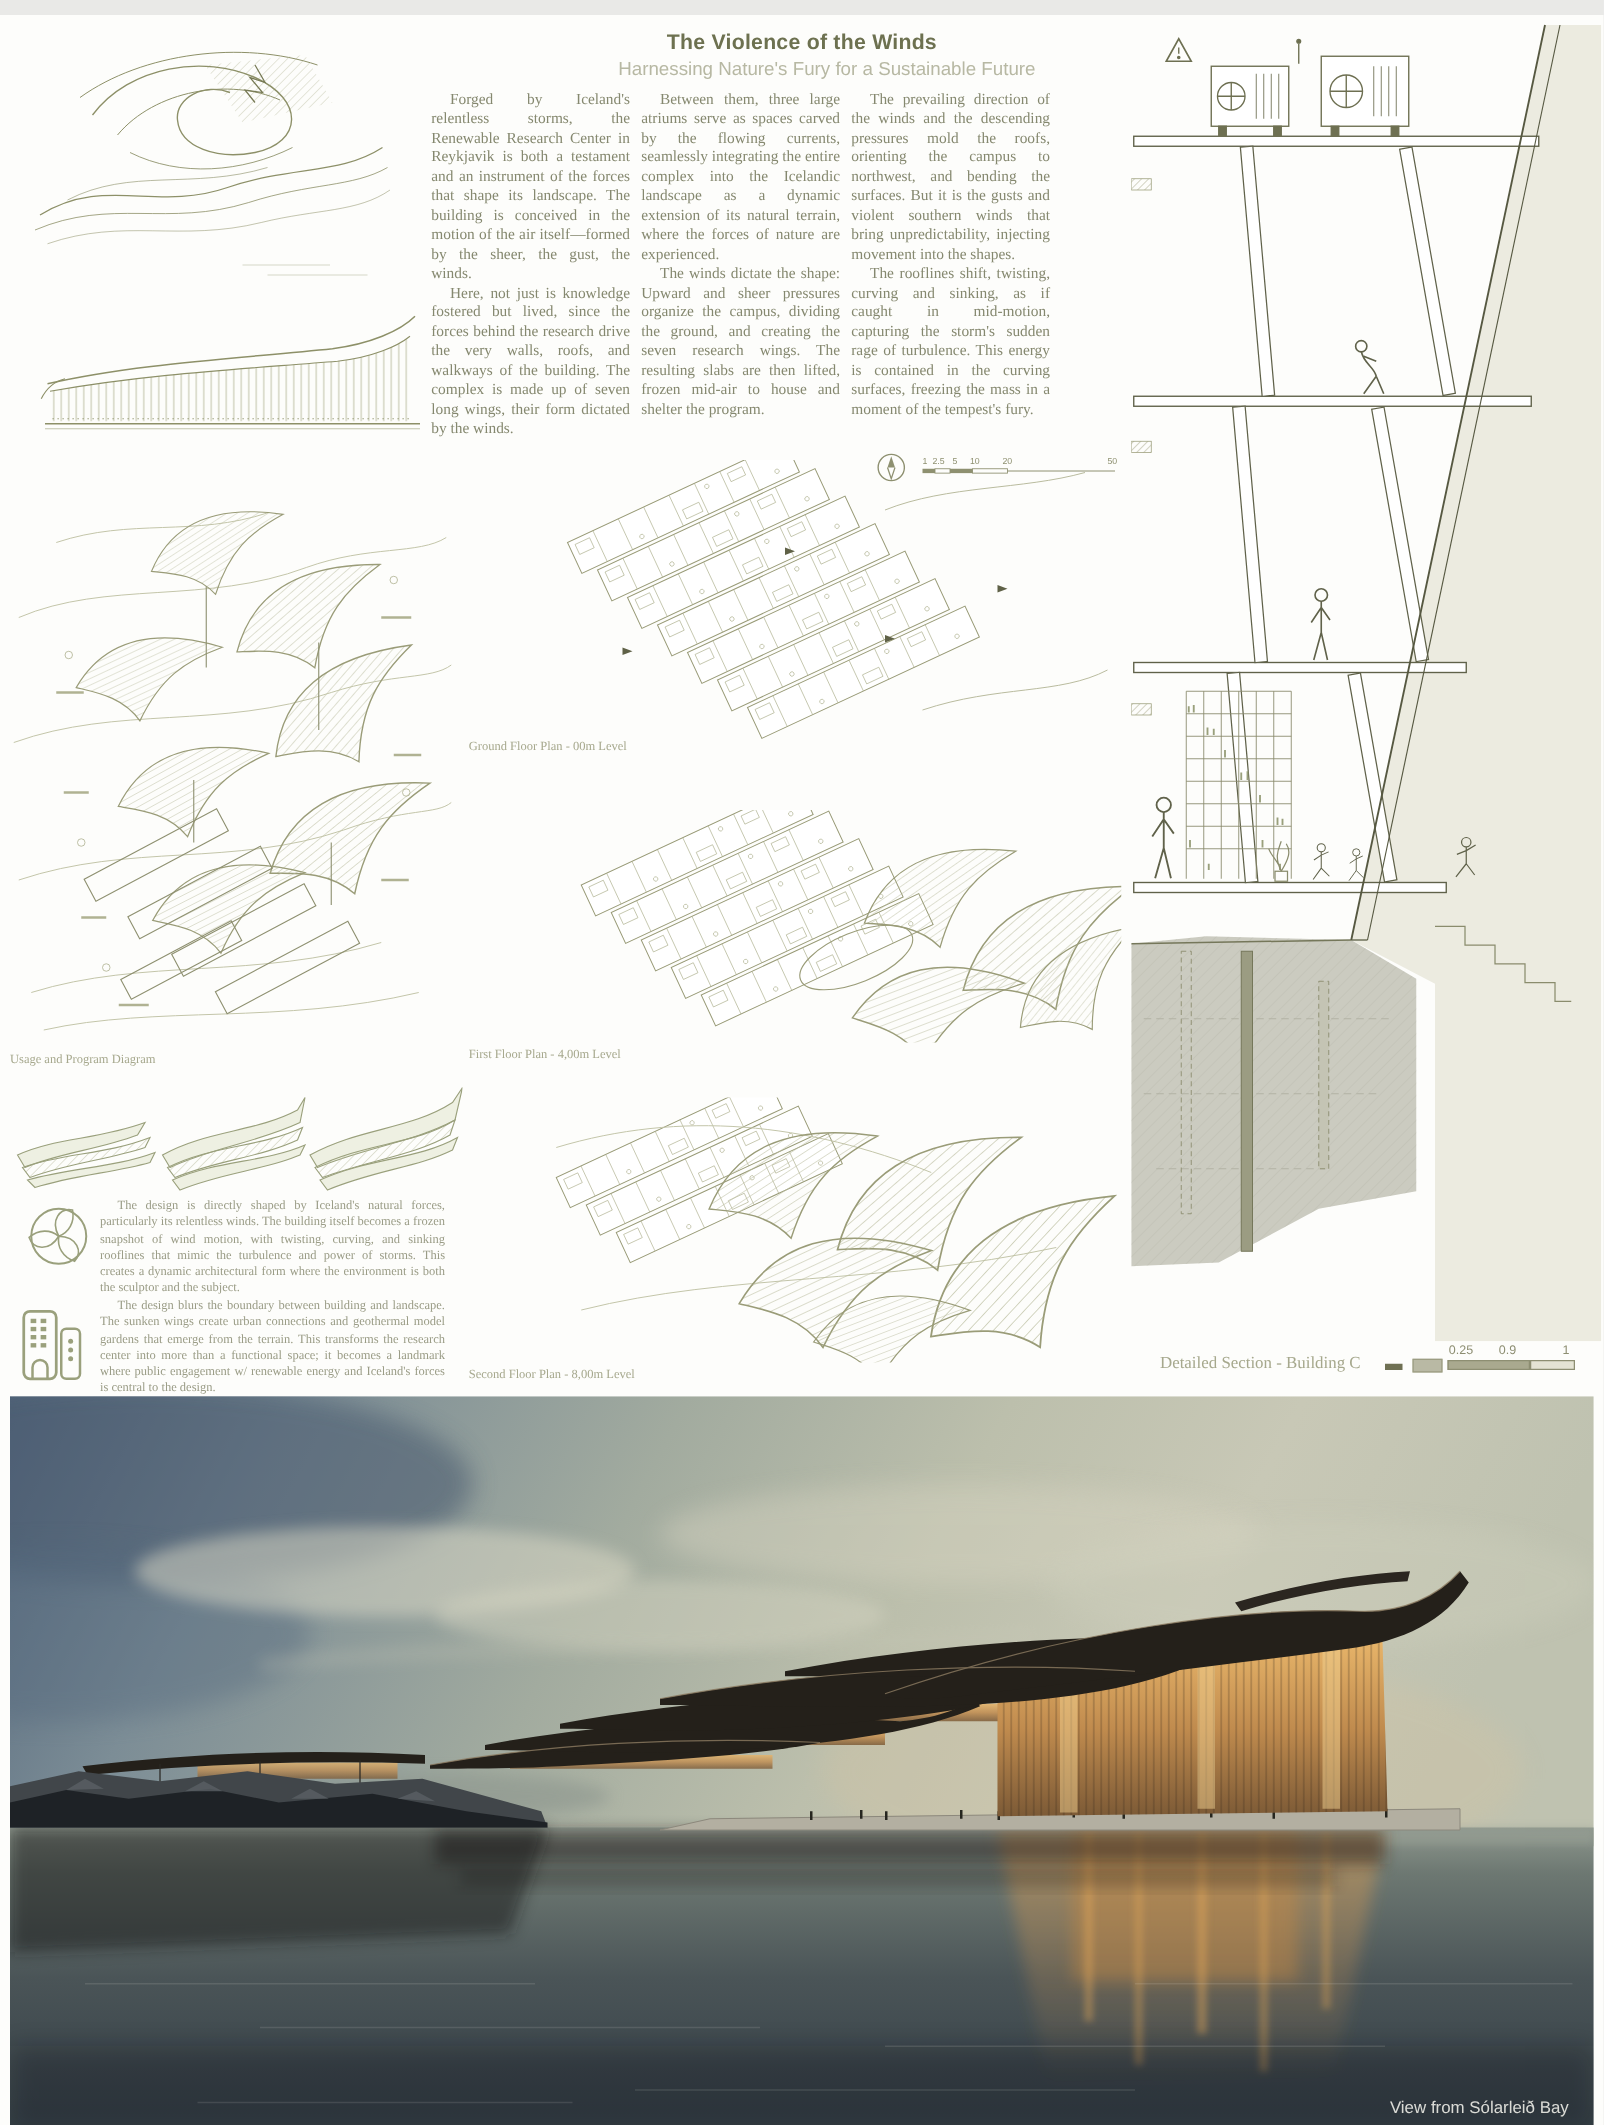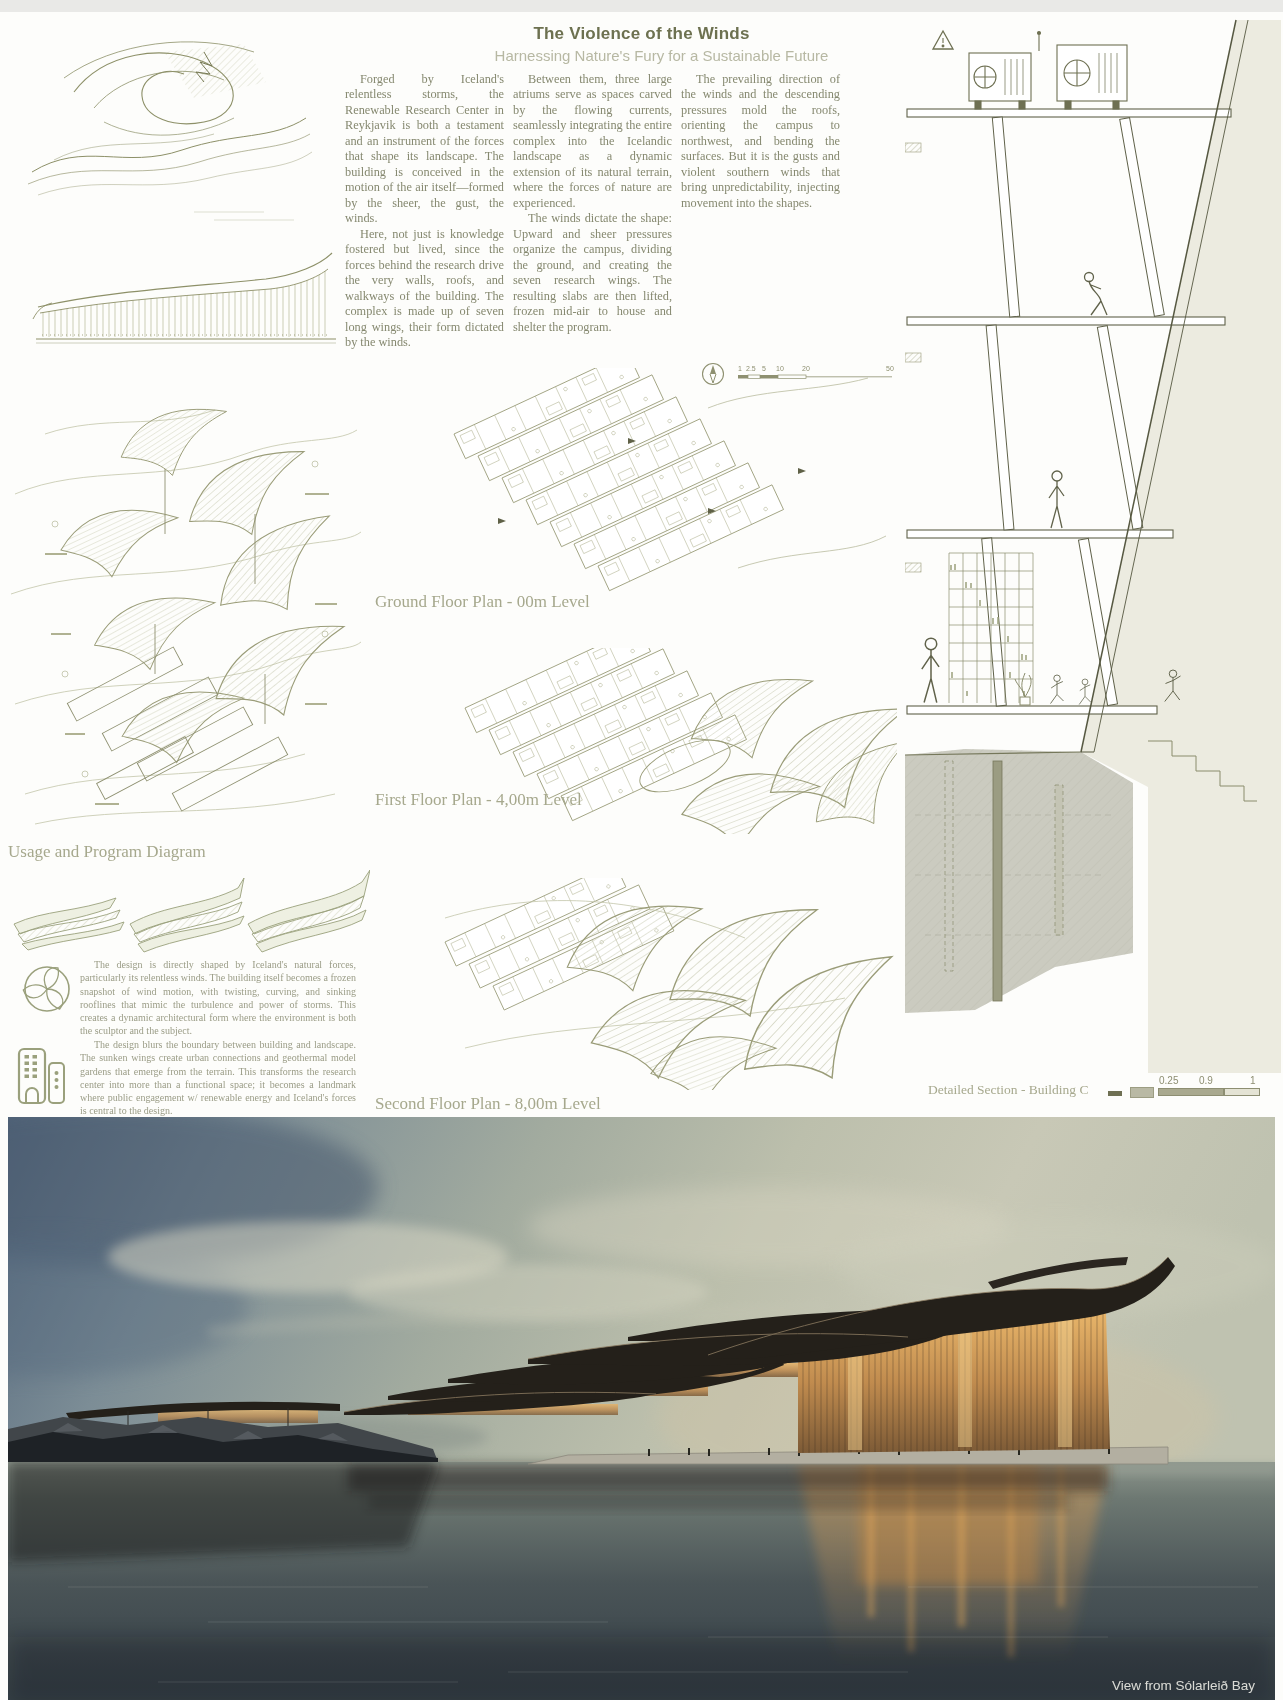--- a/index.html
+++ b/index.html
@@ -6,21 +6,21 @@
   .board{position:relative;width:1283px;height:1700px;margin:12px auto;background:#fdfdfb;
          font-family:"Liberation Serif",serif;overflow:hidden;}
   .abs{position:absolute;}
   .title{position:absolute;left:0;right:0;top:12px;text-align:center;
          font-family:"Liberation Sans",sans-serif;font-weight:700;font-size:17px;color:#6d7150;letter-spacing:.2px;}
   .subtitle{position:absolute;left:0;right:0;top:35px;text-align:center;
          font-family:"Liberation Sans",sans-serif;font-size:15px;color:#b7b8a3;padding-left:40px;}
   .col{position:absolute;top:60px;width:159px;font-size:12.3px;line-height:1.26;color:#85886f;text-align:justify;}
   .col p{margin:0;text-indent:15px;}
   .c1{left:345px;} .c2{left:513px;} .c3{left:681px;}
-  .caption{position:absolute;font-size:17px;color:#a6a88d;}
+  .caption{position:absolute;font-size:10px;color:#a6a88d;}
   .smallpara{position:absolute;width:276px;font-size:10px;line-height:1.33;color:#9a9c86;text-align:justify;text-indent:14px;}
   .scale-num{position:absolute;font-family:"Liberation Sans",sans-serif;font-size:10px;color:#8d8e72;}
   .swatch{position:absolute;}
   svg{display:block;}
 </style>
 </head>
 <body>
 
 <div class="board">
 
@@ -52,20 +52,21 @@
   <div class="col c2">
     <p>Between them, three large atriums serve as spaces carved by the flowing currents, seamlessly integrating the entire complex into the Icelandic landscape as a dynamic extension of its natural terrain, where the forces of nature are experienced.</p>
     <p>The winds dictate the shape: Upward and sheer pressures organize the campus, dividing the ground, and creating the seven research wings. The resulting slabs are then lifted, frozen mid-air to house and shelter the program.</p>
   </div>
   <div class="col c1">
     <p>Forged by Iceland's relentless storms, the Renewable Research Center in Reykjavik is both a testament and an instrument of the forces that shape its landscape. The building is conceived in the motion of the air itself—formed by the sheer, the gust, the winds.</p>
     <p>Here, not just is knowledge fostered but lived, since the forces behind the research drive the very walls, roofs, and walkways of the building. The complex is made up of seven long wings, their form dictated by the winds.</p>
   </div>
   <div class="col c3">
     <p>The prevailing direction of the winds and the descending pressures mold the roofs, orienting the campus to northwest, and bending the surfaces. But it is the gusts and violent southern winds that bring unpredictability, injecting movement into the shapes.</p>
+    <p>The rooflines shift, twisting, curving and sinking, as if caught in mid-motion, capturing the storm's sudden rage of turbulence. This energy is contained in the curving surfaces, freezing the mass in a moment of the tempest's fury.</p>
   </div>
 
   <svg class="abs" style="left:14px;top:10px" width="312" height="215" viewBox="0 0 312 215">
     <g fill="none" stroke="#8d9068">
       <polygon points="150,30 230,22 252,60 180,76" fill="url(#hatch45)" stroke="none" opacity="0.85"></polygon>
       <path d="M60,70 C90,30 150,22 190,40 C230,58 228,92 190,100 C160,106 130,96 128,74 C126,56 150,44 170,52" stroke-width="1.1"></path>
       <path d="M80,86 C110,50 170,40 210,58" stroke-width="0.8"></path>
       <path d="M50,56 C100,20 180,10 240,30" stroke-width="0.8"></path>
       <path d="M90,100 C130,120 180,116 220,96" stroke-width="0.7"></path>
       <path d="M190,30 l8,14 l-12,-4 l10,12 l-14,-2 l8,10" stroke="#777a55" stroke-width="1"></path>
@@ -231,21 +232,21 @@
       <use href="#wing" transform="translate(176,148) rotate(-25) scale(0.8)"></use>
     </g>
     <ellipse cx="300" cy="118" rx="48" ry="20" transform="rotate(-22 300 118)" fill="none" stroke="#9a9c78" stroke-width="0.9"></ellipse>
     <g fill="url(#hatch45)" stroke="#9a9c78" stroke-width="1">
       <use href="#sailP" transform="translate(320,14) scale(1.05) rotate(10)"></use>
       <use href="#sailP" transform="translate(392,52) scale(1.25) rotate(4)"></use>
       <use href="#sailP" transform="translate(330,92) scale(1.1) rotate(24)"></use>
       <use href="#sailP" transform="translate(424,104) scale(0.95) rotate(-6)"></use>
     </g>
   </svg>
-  <div class="caption" style="left:375px;top:778px">First Floor Plan - 4,00m Level</div>
+  <div class="caption" style="left:375px;top:826px">First Floor Plan - 4,00m Level</div>
 
   <svg class="abs" style="left:385px;top:866px" width="512" height="212" viewBox="0 0 512 212">
     <g>
       <use href="#wing" transform="translate(60,64) rotate(-25) scale(0.78)"></use>
       <use href="#wing" transform="translate(84,86) rotate(-25) scale(0.78)"></use>
       <use href="#wing" transform="translate(108,108) rotate(-25) scale(0.78)"></use>
     </g>
     <g fill="none" stroke="#c3c5a9" stroke-width="0.8">
       <path d="M60,40 C160,10 260,20 360,60"></path>
       <path d="M80,170 C200,140 320,150 460,120"></path>

